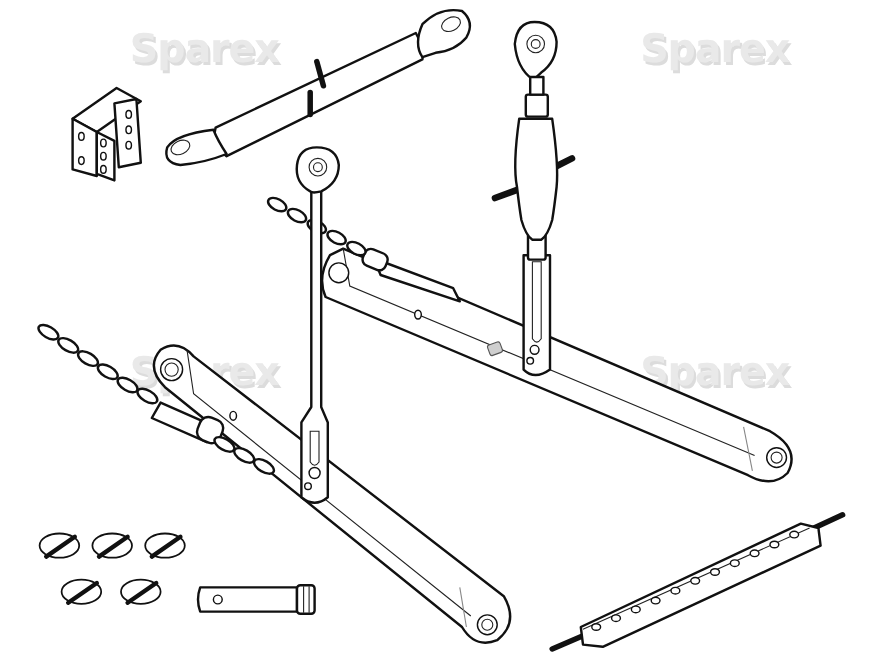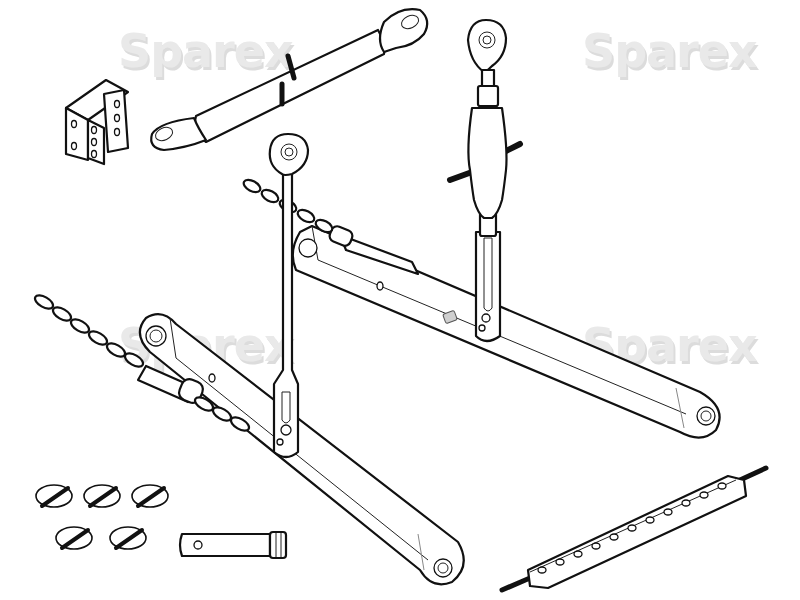--- a/index.html
+++ b/index.html
@@ -1,18 +1,18 @@
 <!DOCTYPE html>
 <html><head>
 <meta charset="utf-8">
 <style>
   html, body { margin: 0; padding: 0; background: #ffffff; }
   body { width: 800px; height: 600px; overflow: hidden; position: relative; font-family: "Liberation Sans", sans-serif; }
   #stage { position: absolute; left: 0; top: 0; width: 800px; height: 600px; }
-  .wm { position: absolute; font-family: "DejaVu Sans", sans-serif; font-weight: bold; font-size: 46px; letter-spacing: -1px;
+  .wm { position: absolute; font-family: "DejaVu Sans", sans-serif; font-weight: bold; font-size: 36px; letter-spacing: -1px;
         color: #e9e9e9; text-shadow: 2px 3px 0 #dcdcdc; pointer-events: none; user-select: none; }
   svg { position: absolute; left: 0; top: 0; }
   .ln { fill: #ffffff; stroke: #111; stroke-width: 2.2; stroke-linejoin: round; stroke-linecap: round; }
   .ln-thin { fill: none; stroke: #222; stroke-width: 1; }
   .ln-soft { fill: none; stroke: #888; stroke-width: 1; }
   .hole { fill: #ffffff; stroke: #111; stroke-width: 1.3; }
   .grey { fill: #cfcfcf; stroke: #555; stroke-width: 1; }
 </style>
 </head>
 <body>

